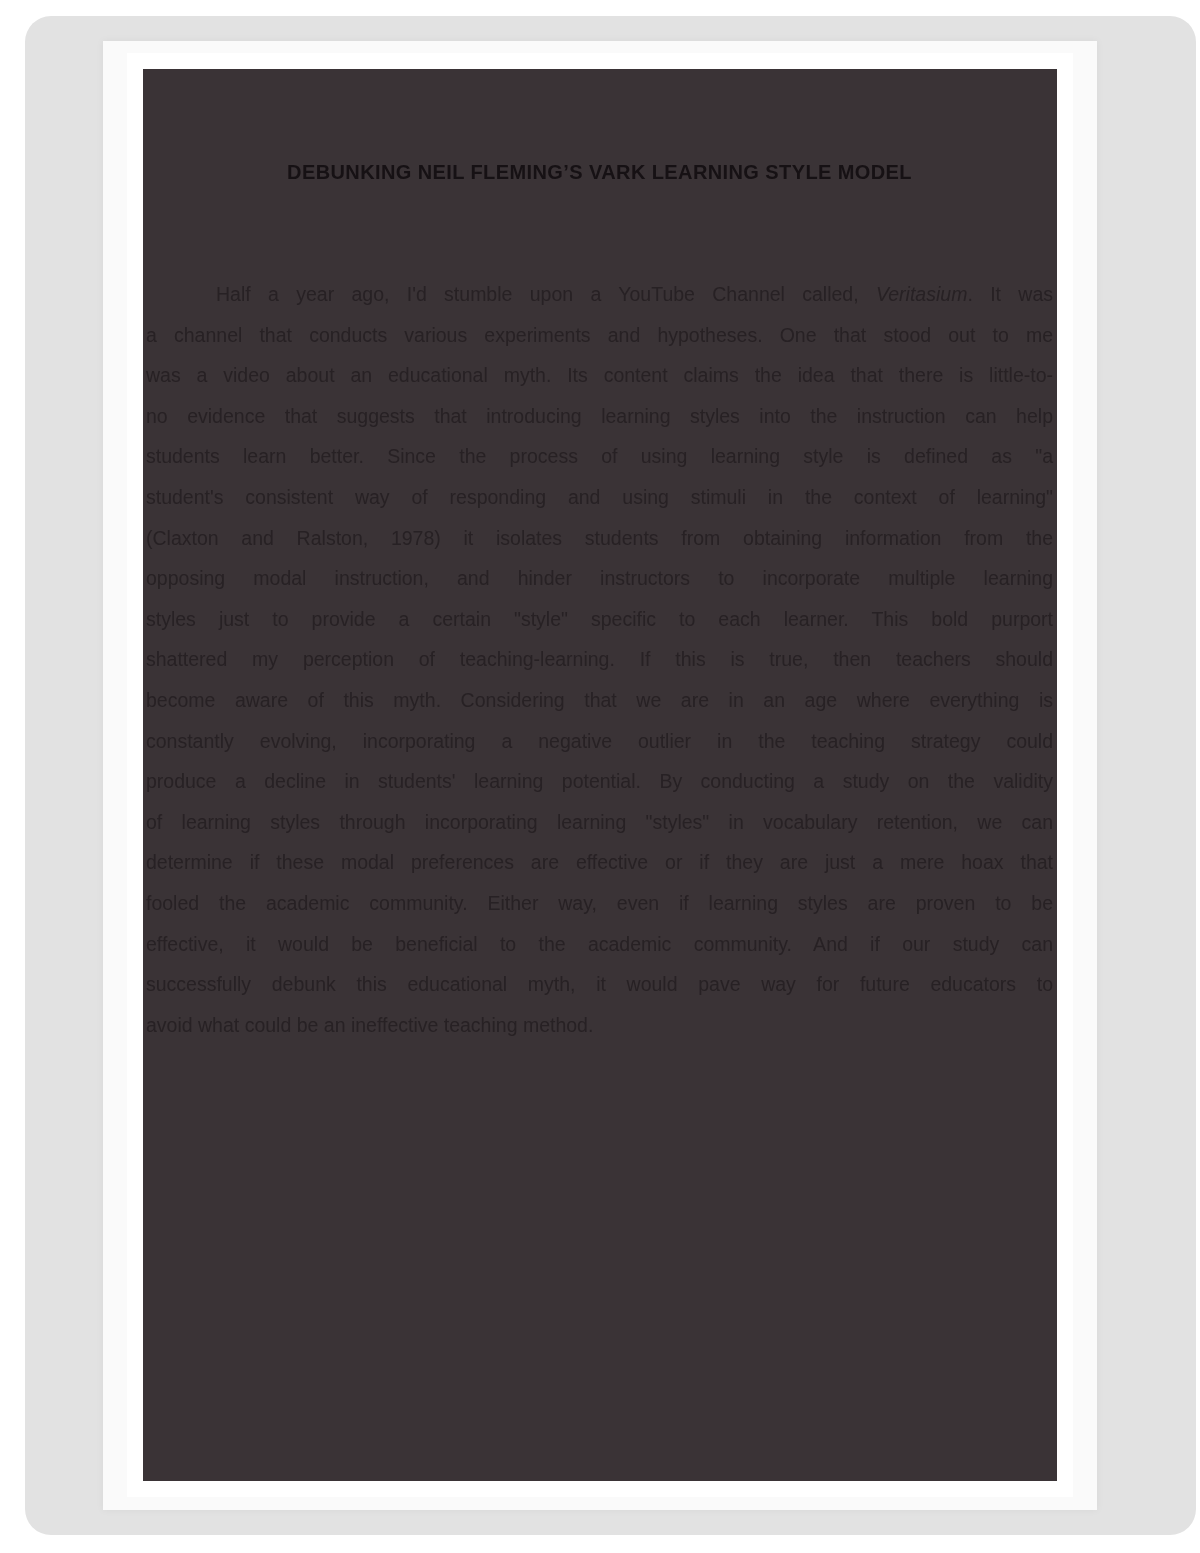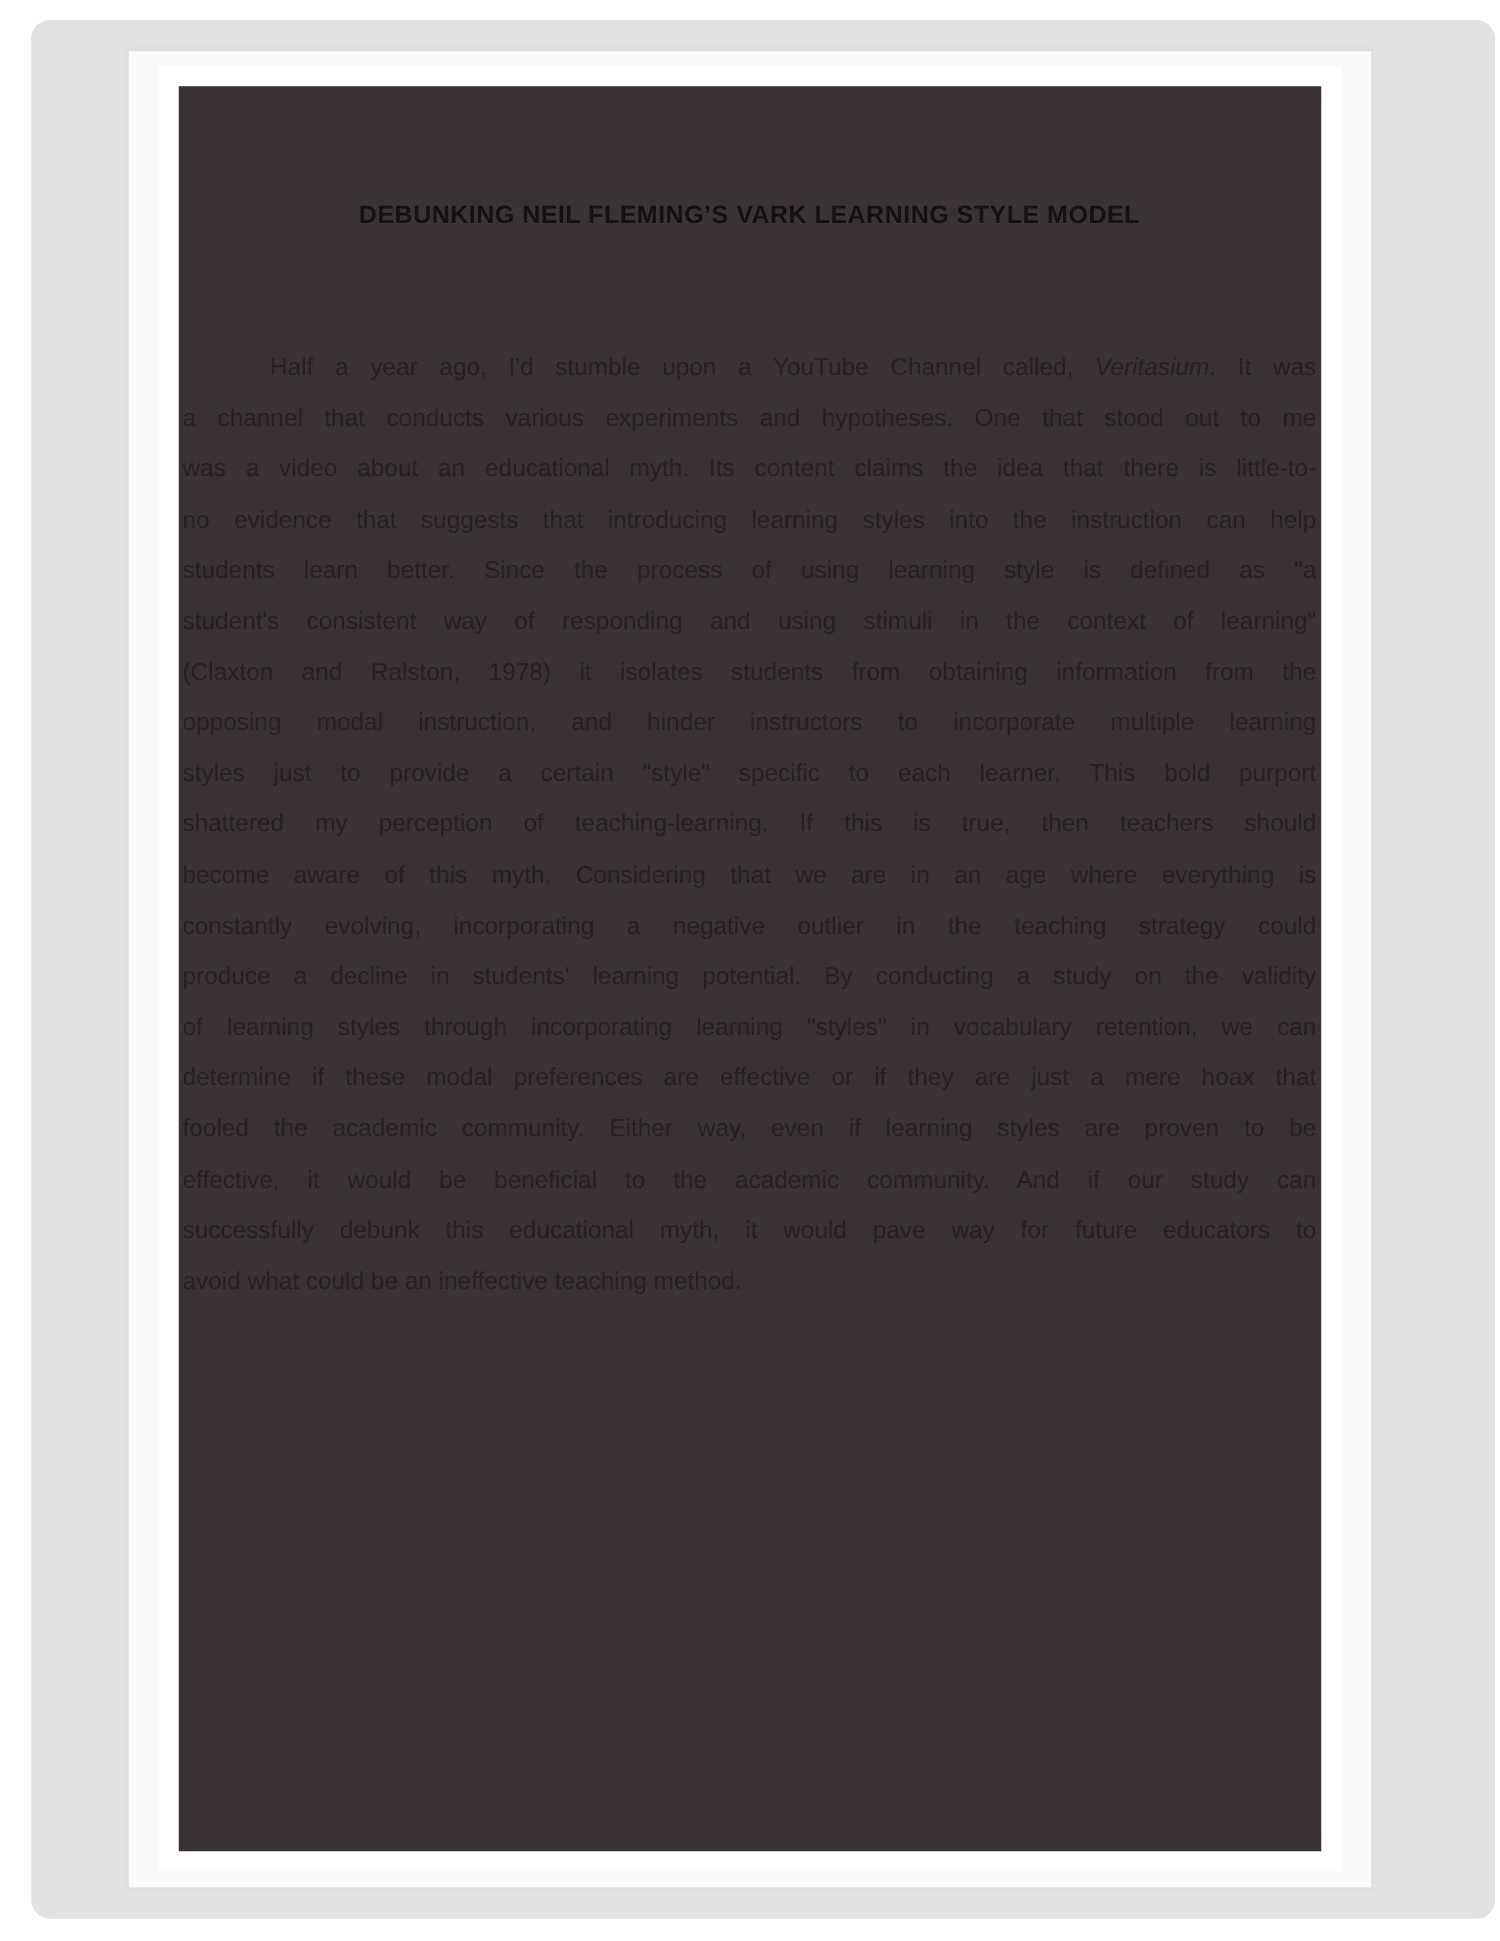--- a/index.html
+++ b/index.html
@@ -16,21 +16,21 @@
     overflow: hidden;
   }
   
   .viewer-bg {
     position: absolute;
     left: 25px;
     top: 16px;
     width: 1171px;
     height: 1519px;
     background: #e2e2e2;
-    border-radius: 15px;
+    border-radius: 26px;
   }
   
   .page {
     position: absolute;
     left: 78px;
     top: 25px;
     width: 994px;
     height: 1469px;
     background: #fafafa;
     box-shadow: 0 0 8px rgba(0,0,0,0.05);

